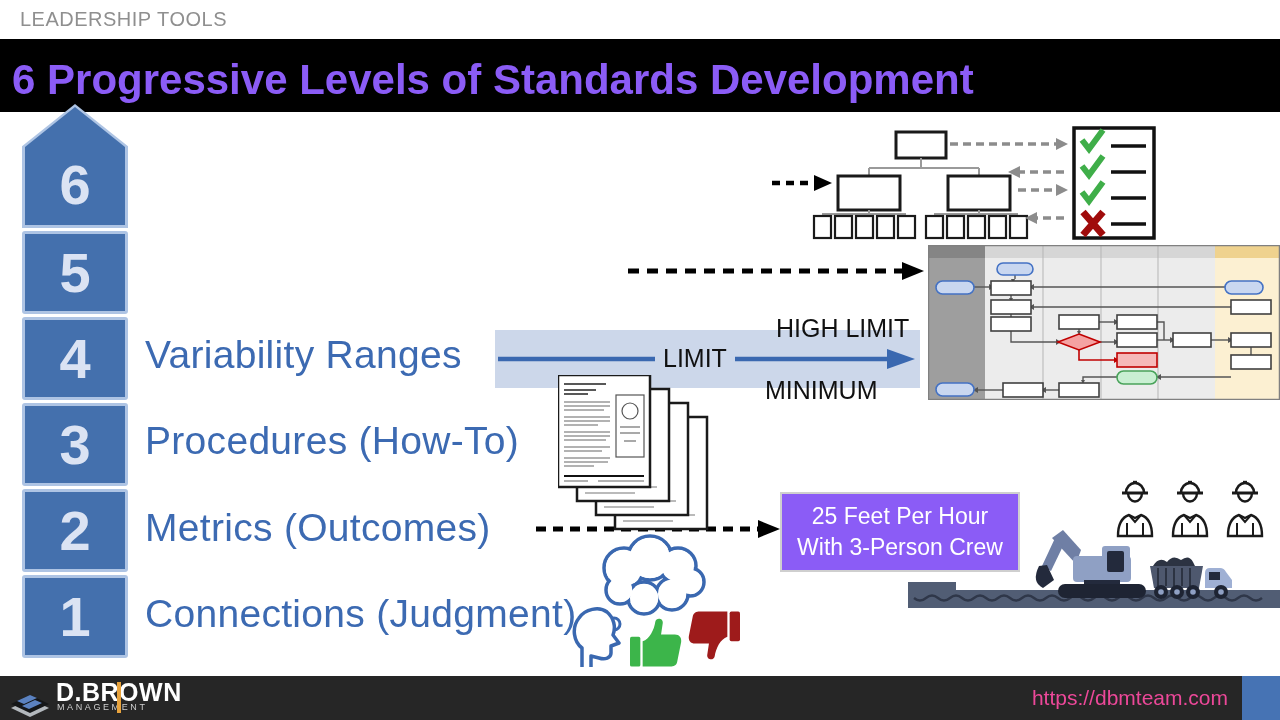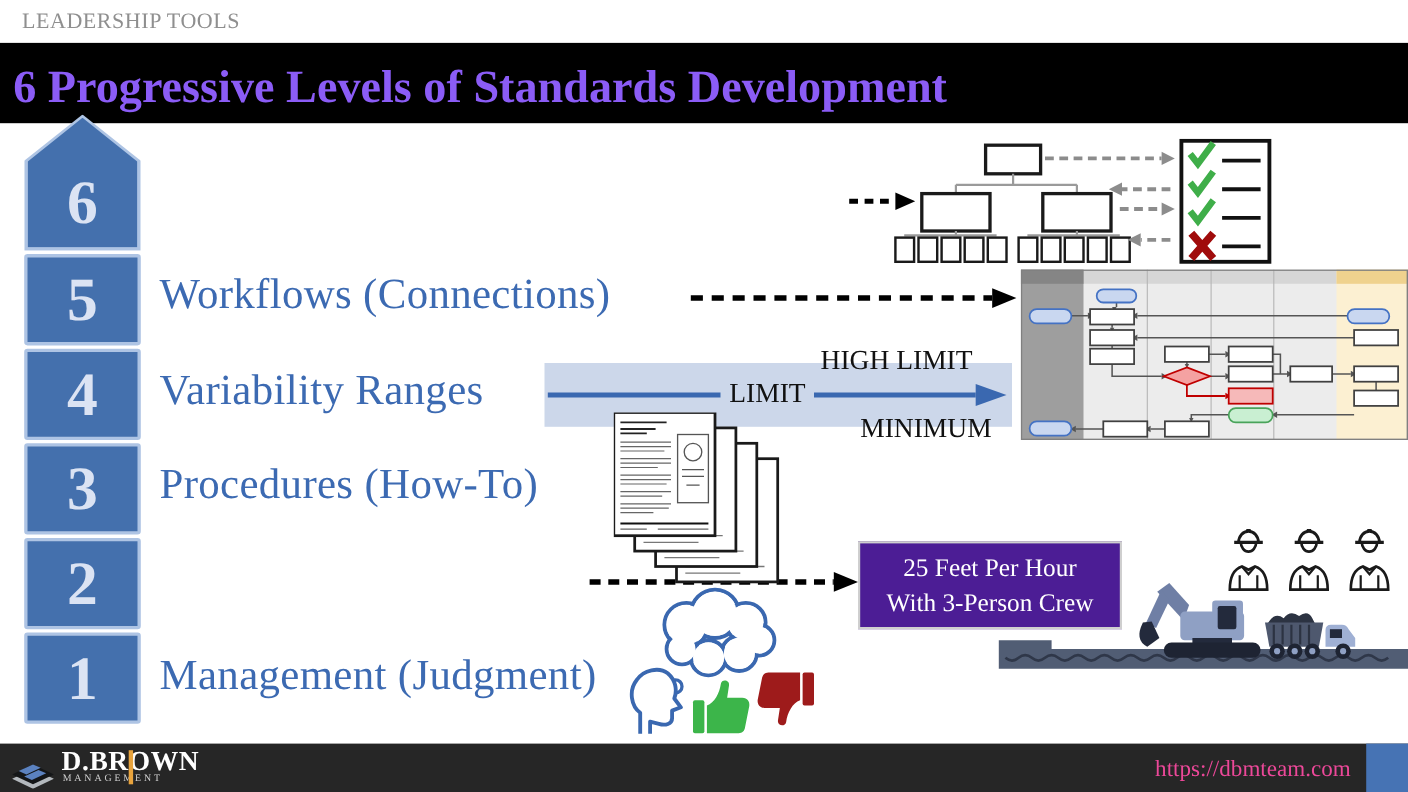--- a/index.html
+++ b/index.html
@@ -1,17 +1,17 @@
 <!DOCTYPE html>
 <html><head>
 <meta charset="utf-8">
 <style>
   html,body{margin:0;padding:0;background:#fff;}
   #slide{position:relative;width:1280px;height:720px;overflow:hidden;
-         font-family:Liberation Serif, serif;background:#ffffff;}
+         font-family:Liberation Sans, sans-serif;background:#ffffff;}
   .abs{position:absolute;}
   
   #eyebrow{left:20px;top:8px;font-size:20px;letter-spacing:.5px;color:#8f8f8f;}
   #topstrip{left:0;top:0;width:1280px;height:39px;background:#fff;border-bottom:1px solid #d4d4d4;}
   #titleband{left:0;top:39px;width:1280px;height:73px;background:#000;}
   #title{left:12px;top:56px;font-size:42px;font-weight:bold;color:#8b5cf6;white-space:nowrap;}
   
   #chevron{left:22px;top:104px;width:106px;z-index:5;}
   .lvlbox{box-sizing:border-box;width:106px;height:83px;margin-top:3px;background:#4470ad;
           border:3px solid #aec4e4;border-radius:3px;display:flex;align-items:center;justify-content:center;}
@@ -21,21 +21,21 @@
   #pent-inner{position:absolute;left:3px;top:3px;right:3px;bottom:3px;background:#4470ad;
           clip-path:polygon(50% 0%,100% 34%,100% 100%,0% 100%,0% 34%);
           display:flex;align-items:flex-end;justify-content:center;padding-bottom:12px;box-sizing:border-box;}
   
   .lvllabel{font-size:39px;color:#3c6ab2;white-space:nowrap;letter-spacing:.3px;line-height:44px;}
   
   #band{left:495px;top:330px;width:425px;height:58px;background:#ccd7ea;}
   #target-label{left:655px;top:344px;font-size:25px;color:#111;background:#ccd7ea;padding:0 8px;z-index:3;}
   .range-note{font-size:25px;color:#111;white-space:nowrap;}
   
-  #metricbox{left:780px;top:492px;width:236px;height:76px;background:#4c1d95;border:2px solid #cfcfcf;
+  #metricbox{left:780px;top:492px;width:236px;height:76px;background:#8b5cf6;border:2px solid #cfcfcf;
              display:flex;flex-direction:column;align-items:center;justify-content:center;}
   #metricbox div{color:#fff;font-size:23px;line-height:1.35;white-space:nowrap;}
   
   #footer{left:0;top:676px;width:1280px;height:44px;background:#262626;}
   #brand{left:56px;top:683px;color:#fff;font-weight:bold;font-size:25px;line-height:19px;letter-spacing:.5px;}
   #brandsub{left:57px;top:702px;color:#cfcfcf;font-size:9px;letter-spacing:2.6px;}
   #goldbar{left:117px;top:682px;width:4px;height:31px;background:#e8a33d;}
   #tagline{left:128px;top:691px;color:#fff;font-weight:bold;font-size:13.5px;letter-spacing:.3px;}
   #tagline .dot{color:#e8a33d;}
   #url{right:52px;top:686px;color:#ec4899;font-size:21px;}
@@ -52,22 +52,22 @@
   <div class="abs" id="titleband"></div>
   <div class="abs" id="title">6 Progressive Levels of Standards Development</div>
 
   <div class="abs" id="band">
     <svg width="425" height="58">
       <line x1="3" y1="29" x2="392" y2="29" stroke="#3a68b0" stroke-width="4.5"></line>
       <polygon points="392,19 420,29 392,39" fill="#3a68b0"></polygon>
     </svg>
   </div>
   <div class="abs" id="target-label">LIMIT</div>
-  <div class="abs range-note" style="left:746px;top:314px;">HIGH LIMIT</div>
-  <div class="abs range-note" style="left:782px;top:376px;">MINIMUM</div>
+  <div class="abs range-note" style="left:776px;top:314px;">HIGH LIMIT</div>
+  <div class="abs range-note" style="left:765px;top:376px;">MINIMUM</div>
 
   <div class="abs" id="chevron">
     <div id="pent-outer">
       <div id="pent-inner">
           <span class="lvlnum">6</span>
         </div>
     </div>
     <div class="lvlbox">
         <span class="lvlnum">5</span>
       </div>
@@ -78,24 +78,24 @@
         <span class="lvlnum">3</span>
       </div>
     <div class="lvlbox">
         <span class="lvlnum">2</span>
       </div>
     <div class="lvlbox">
         <span class="lvlnum">1</span>
       </div>
   </div>
 
-  <div class="abs lvllabel" style="left:145px;top:246px;">Workflows (Connections)</div>
   <div class="abs lvllabel" style="left:145px;top:333px;">Variability Ranges</div>
   <div class="abs lvllabel" style="left:145px;top:419px;">Procedures (How-To)</div>
-  <div class="abs lvllabel" style="left:145px;top:592px;">Management (Judgment)</div>
+  <div class="abs lvllabel" style="left:145px;top:506px;">Metrics (Outcomes)</div>
+  <div class="abs lvllabel" style="left:145px;top:592px;">Connections (Judgment)</div>
 
   <svg class="abs" style="left:770px;top:173px;" width="70" height="20">
     <line x1="2" y1="10" x2="44" y2="10" stroke="#000" stroke-width="4.5" stroke-dasharray="8 6"></line>
     <polygon points="44,2 62,10 44,18" fill="#000"></polygon>
   </svg>
   <svg class="abs" style="left:626px;top:260px;" width="302" height="22">
     <line x1="2" y1="11" x2="276" y2="11" stroke="#000" stroke-width="5" stroke-dasharray="11 8"></line>
     <polygon points="276,2 298,11 276,20" fill="#000"></polygon>
   </svg>
   <svg class="abs" style="left:534px;top:518px;" width="250" height="22">

